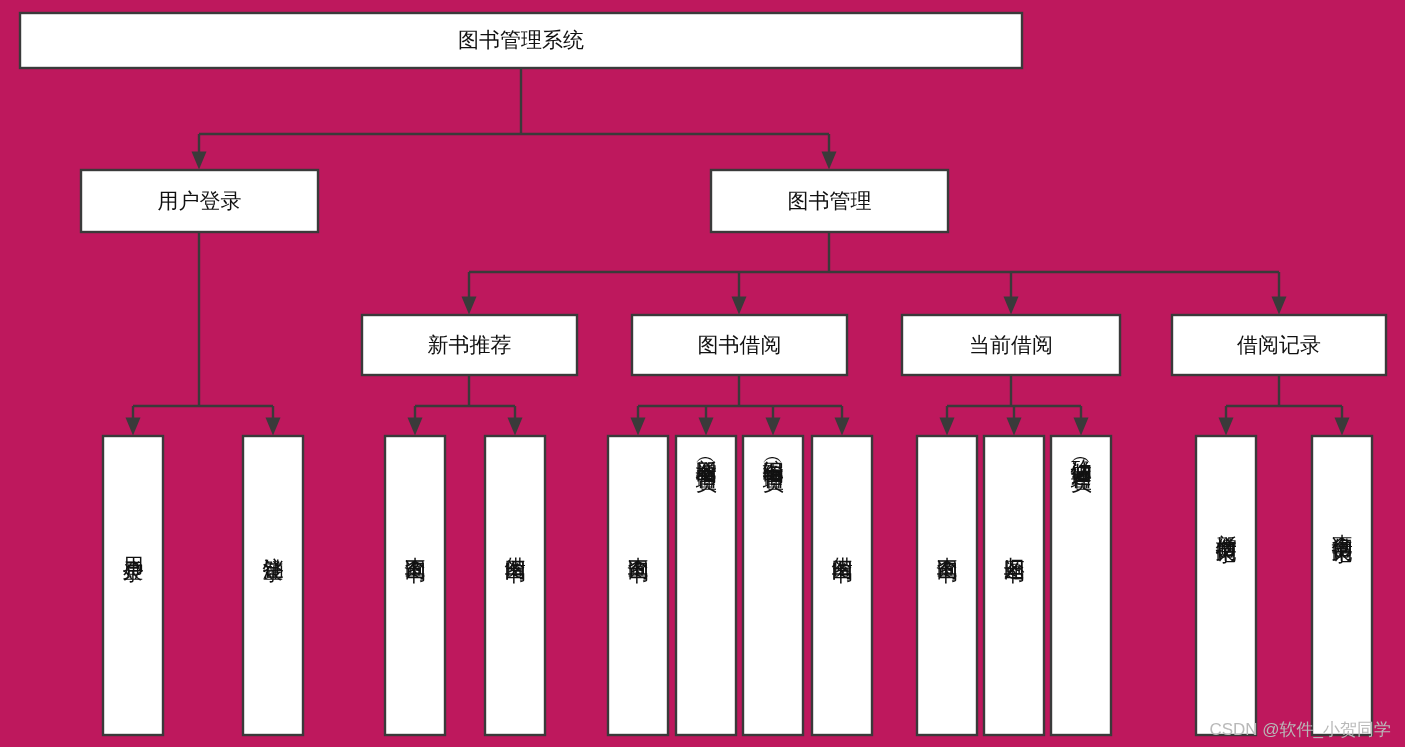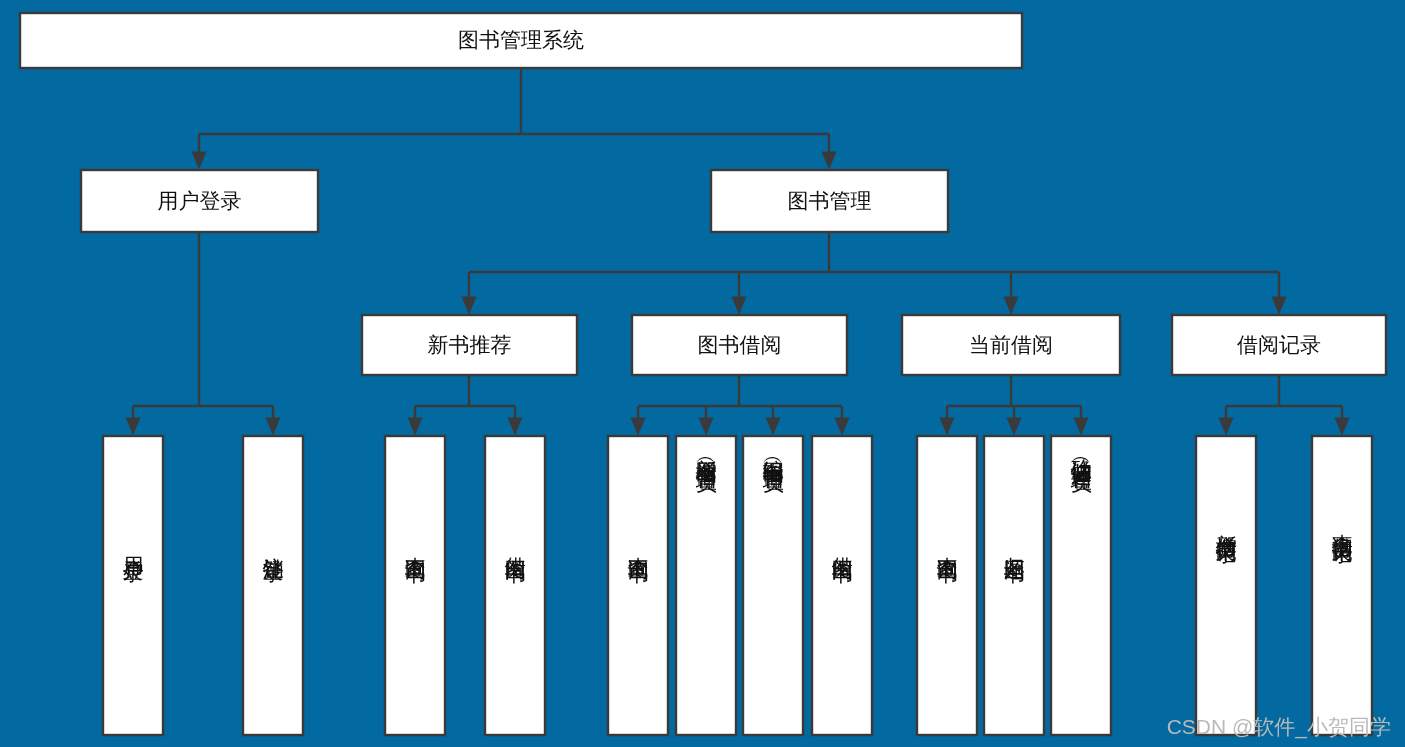--- a/index.html
+++ b/index.html
@@ -7,21 +7,21 @@
     padding: 0;
     background: #ffffff;
   }
   body {
     font-family: "Liberation Sans", "DejaVu Sans", sans-serif;
   }
   #diagram-root {
     position: relative;
     width: 1405px;
     height: 747px;
-    background: #0369a1;
+    background: #be185d;
     overflow: hidden;
   }
   svg#tree-svg {
     position: absolute;
     left: 0;
     top: 0;
     width: 1405px;
     height: 747px;
     display: block;
   }
@@ -63,21 +63,21 @@
     color: #111111;
     letter-spacing: 2px;
     white-space: nowrap;
     text-align: center;
   }
   .watermark {
     position: absolute;
     right: 14px;
     bottom: 6px;
     font-family: "Liberation Sans", "DejaVu Sans", sans-serif;
-    font-size: 21px;
+    font-size: 17px;
     color: #b9b9b9;
     white-space: nowrap;
     pointer-events: none;
   }
 </style>
 </head>
 <body>
 
 <div id="diagram-root">
 

